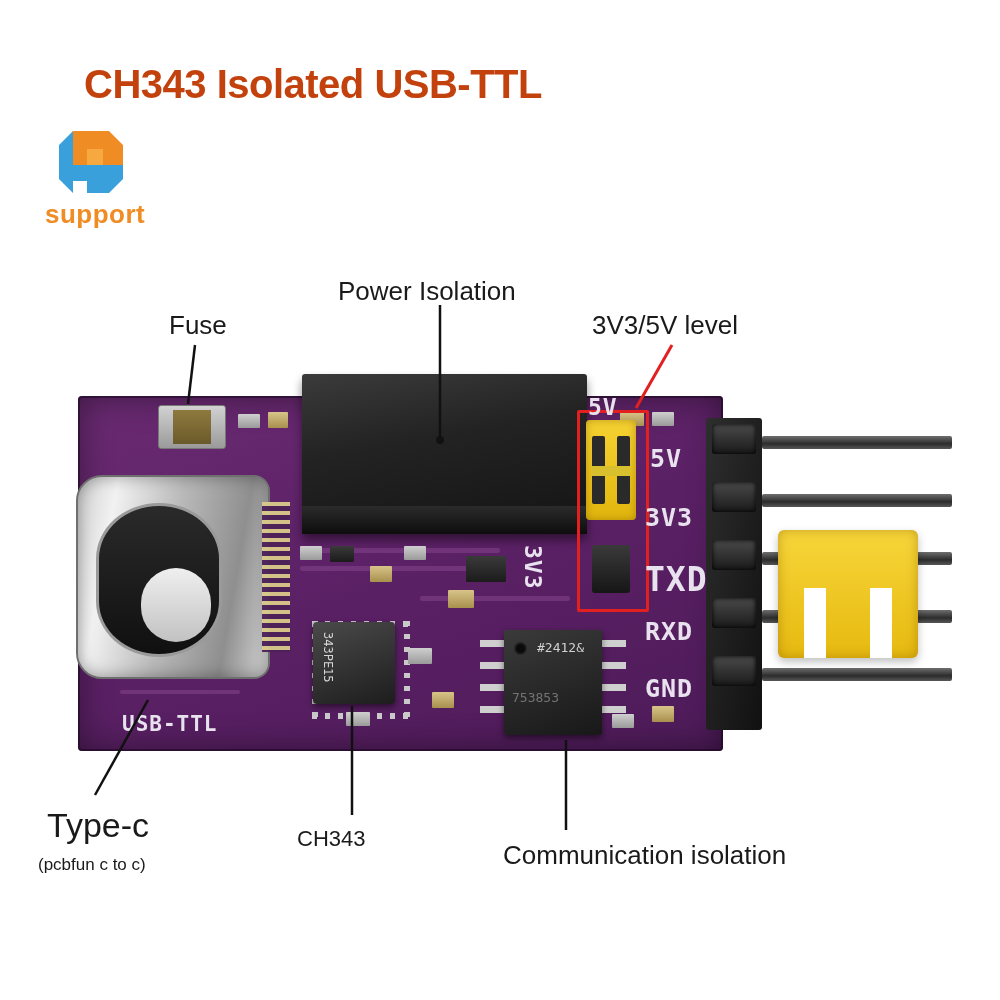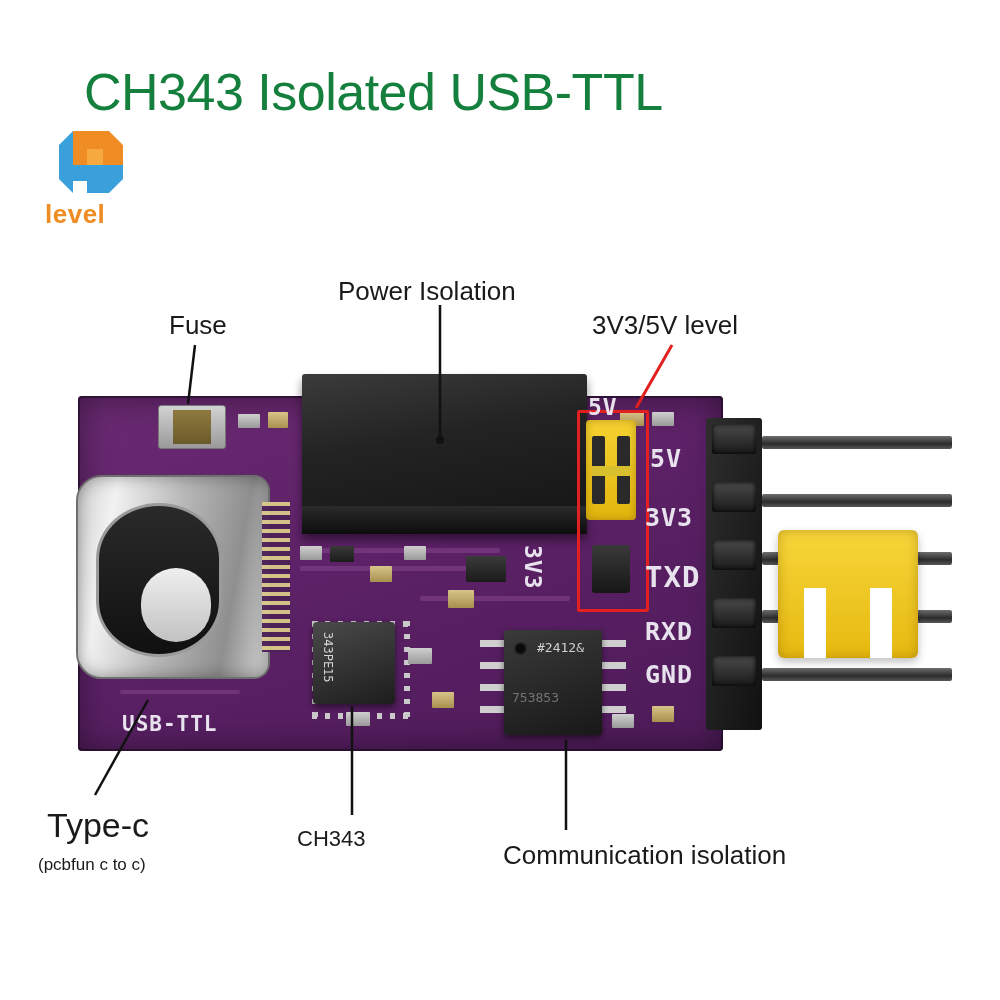--- a/index.html
+++ b/index.html
@@ -13,23 +13,23 @@
     position: relative;
     font-family: "Liberation Sans", sans-serif;
     overflow: hidden;
   }
 
   
   .title {
     position: absolute;
     left: 84px;
     top: 62px;
-    font-size: 52px;
-    font-weight: normal;
-    color: #15803d;
+    font-size: 40px;
+    font-weight: bold;
+    color: #c2410c;
     letter-spacing: -0.5px;
     white-space: nowrap;
   }
   .logo-wrap {
     position: absolute;
     left: 45px;
     top: 125px;
     width: 130px;
     height: 110px;
   }
@@ -95,23 +95,23 @@
   .silk {
     position: absolute;
     color: #e8e2ee;
     font-family: "DejaVu Sans Mono", monospace;
     font-weight: bold;
     letter-spacing: 1px;
   }
   .silk-usbttl { left: 122px; top: 712px; font-size: 21px; }
   .silk-5v   { left: 650px; top: 444px; font-size: 25px; }
   .silk-3v3  { left: 645px; top: 503px; font-size: 25px; }
-  .silk-txd  { left: 645px; top: 560px; font-size: 29px; }
+  .silk-txd  { left: 645px; top: 560px; font-size: 33px; }
   .silk-rxd  { left: 645px; top: 617px; font-size: 25px; }
-  .silk-gnd  { left: 645px; top: 660px; font-size: 25px; }
+  .silk-gnd  { left: 645px; top: 674px; font-size: 25px; }
   .silk-5v-top { left: 588px; top: 394px; font-size: 23px; }
   .silk-3v3-v  { left: 546px; top: 545px; font-size: 23px; transform: rotate(90deg); transform-origin: left top; }
 
   
   .usbc-shell {
     position: absolute;
     left: 76px;
     top: 475px;
     width: 190px;
     height: 200px;
@@ -379,21 +379,21 @@
 
 <div class="title">CH343 Isolated USB-TTL</div>
 
 <div class="logo-wrap">
   <svg class="logo-mark" viewBox="0 0 76 74">
     <path d="M20 6 L56 6 L70 20 L70 40 L50 40 L50 24 L34 24 L34 40 L20 40 Z" fill="#F08C24"></path>
     <path d="M6 20 L20 6 L20 40 L34 40 L34 56 L20 56 L20 68 L6 54 Z" fill="#3AA0DC"></path>
     <path d="M34 40 L50 40 L70 40 L70 54 L56 68 L34 68 Z" fill="#3AA0DC"></path>
     <path d="M34 24 L50 24 L50 40 L34 40 Z" fill="#F5A93F"></path>
   </svg>
-  <div class="logo-text">level</div>
+  <div class="logo-text">support</div>
 </div>
 
 <div class="board-stage">
 
   <div class="pcb"></div>
 
   <div class="trace" style="left:300px; top:548px; width:200px; height:5px;"></div>
   <div class="trace" style="left:300px; top:566px; width:170px; height:5px;"></div>
   <div class="trace" style="left:420px; top:596px; width:150px; height:5px;"></div>
   <div class="trace" style="left:120px; top:690px; width:120px; height:4px;"></div>

